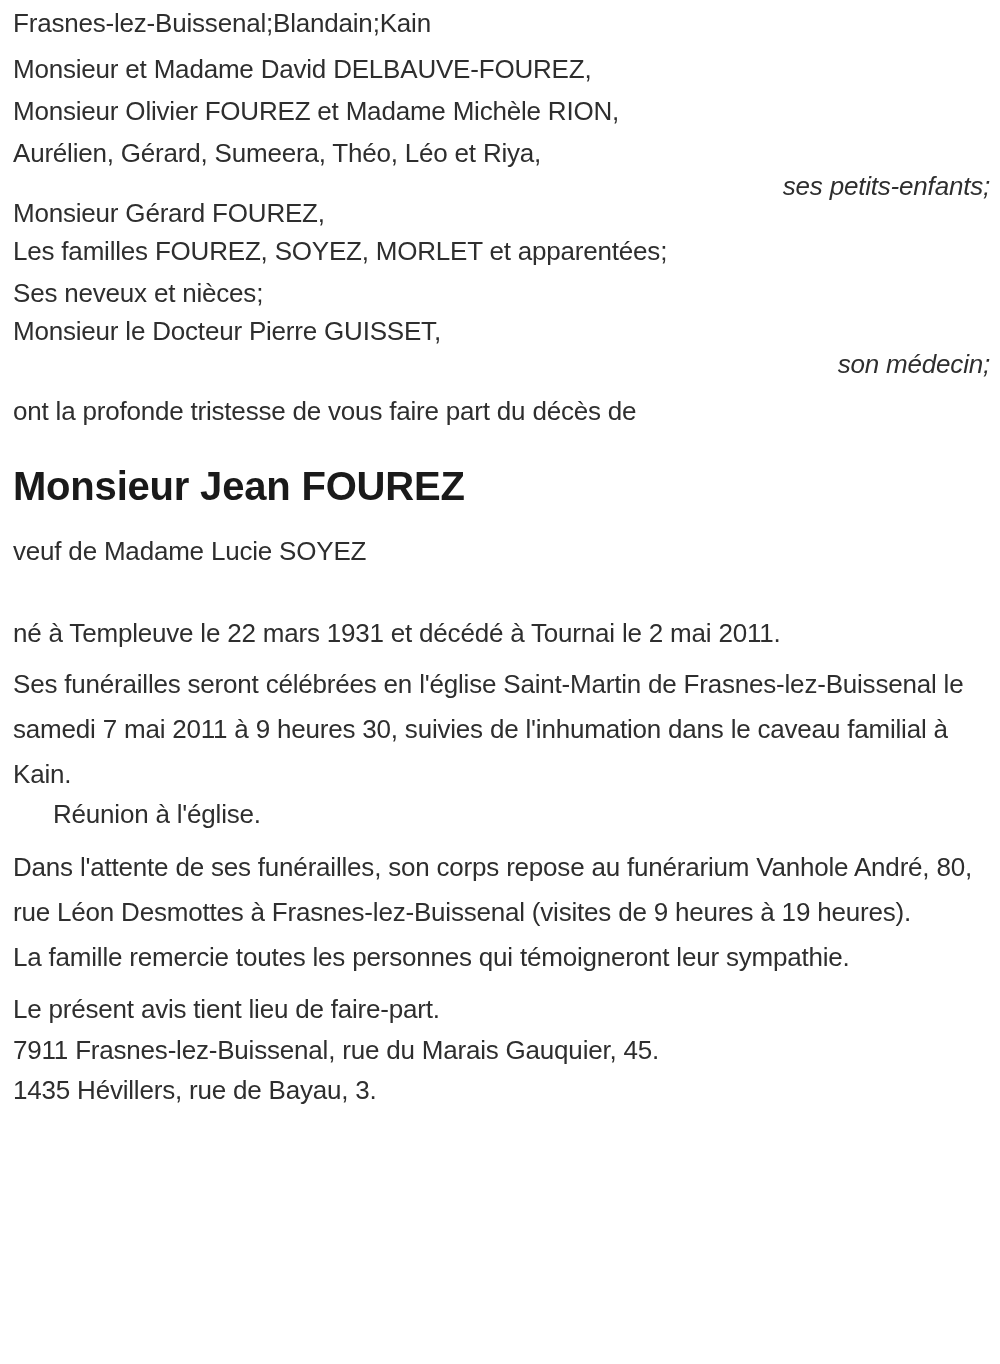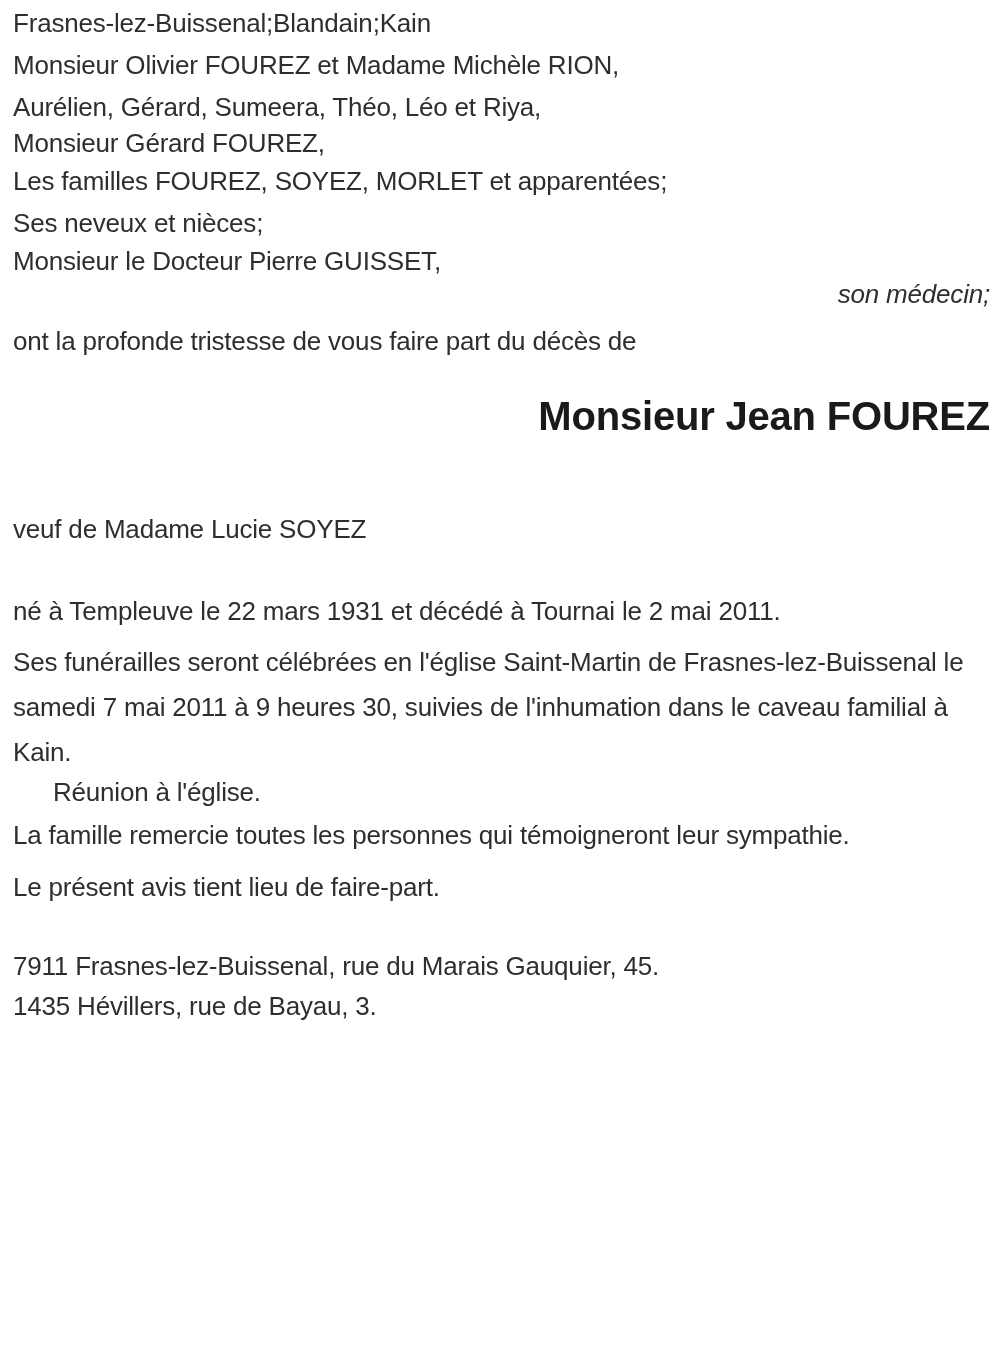--- a/index.html
+++ b/index.html
@@ -22,51 +22,52 @@
   .line  { line-height: 42px; }
   .role  { line-height: 24px; font-style: italic; text-align: right; }
   .para  { line-height: 45px; }
   .bold  { font-weight: normal; }
   .title {
     font-size: 40px;
     font-weight: bold;
     line-height: 48px;
     color: #1a1a1a;
     letter-spacing: -0.2px;
-    text-align: right;
   }
   .addr  { line-height: 40px; }
 
   
   .m-cities        { margin-top: 2px; }
   .m-children      { margin-top: 4px; }
   .m-brother       { margin-top: -6px; }
   .m-families      { margin-top: -4px; }
   .m-doctor        { margin-top: -4px; }
   .m-announcement  { margin-top: 14px; }
   .m-title         { margin-top: 30px; }
-  .m-widower       { margin-top: 68px; }
+  .m-widower       { margin-top: 20px; }
   .m-birth         { margin-top: 40px; }
   .m-funeral       { margin-top: 8px; }
   .m-reunion       { margin-top: -4px; margin-left: 40px; }
   .m-repose        { margin-top: 10px; }
   .m-notice        { margin-top: 8px; }
-  .m-address       { margin-top: 38px; }
+  .m-address       { }
   .w-thanks        { max-width: 900px; }
 </style>
 </head>
 <body>
 
 <div class="notice">
 
   <p class="line m-cities">Frasnes-lez-Buissenal;Blandain;Kain</p>
 
+  <p class="line m-children">Monsieur et Madame David DELBAUVE-FOUREZ,</p>
   <p class="line">Monsieur Olivier FOUREZ et Madame Michèle RION,</p>
 
   <p class="line">Aurélien, Gérard, Sumeera, Théo, Léo et Riya,</p>
+  <p class="role">ses petits-enfants;</p>
 
   <p class="line m-brother">Monsieur Gérard FOUREZ,</p>
 
   <p class="line m-families">Les familles FOUREZ, SOYEZ, MORLET et apparentées;</p>
   <p class="line">Ses neveux et nièces;</p>
 
   <p class="line m-doctor">Monsieur le Docteur Pierre GUISSET,</p>
   <p class="role">son médecin;</p>
 
   <p class="line m-announcement">ont la profonde tristesse de vous faire part du décès de</p>
@@ -75,20 +76,21 @@
 
   <p class="line m-widower">veuf de Madame Lucie SOYEZ</p>
 
   <p class="line m-birth">né à Templeuve le 22 mars 1931 et décédé à Tournai le 2 mai 2011.</p>
 
   <p class="para m-funeral"><span class="bold">Ses funérailles seront célébrées en l'église Saint-Martin de Frasnes-lez-Buissenal le samedi 7 mai 2011 à 9 heures 30,</span><span> suivies de l'inhumation dans le caveau familial à Kain.</span></p>
 
   <p class="line m-reunion">Réunion à l'église.</p>
 
 
+  <p class="para bold m-repose">Dans l'attente de ses funérailles, son corps repose au funérarium Vanhole André, 80, rue Léon Desmottes à Frasnes-lez-Buissenal (visites de 9 heures à 19 heures).</p>
 
   <p class="para w-thanks">La famille remercie toutes les personnes qui témoigneront leur sympathie.</p>
 
   <p class="line m-notice">Le présent avis tient lieu de faire-part.</p>
 
   <p class="addr m-address">7911 Frasnes-lez-Buissenal, rue du Marais Gauquier, 45.</p>
   <p class="addr">1435 Hévillers, rue de Bayau, 3.</p>
 
 </div>
 

